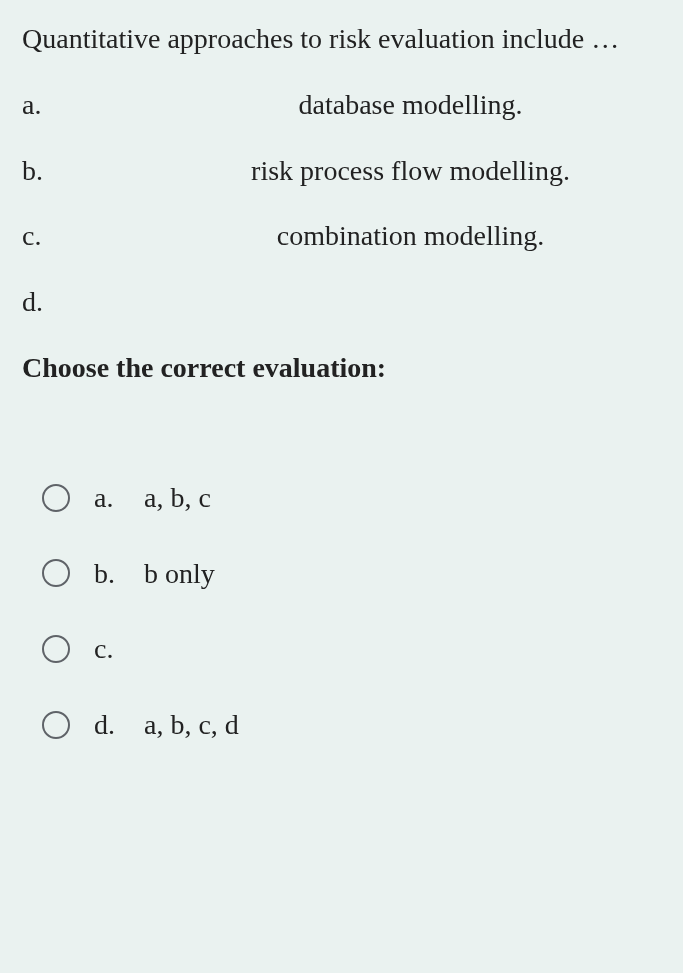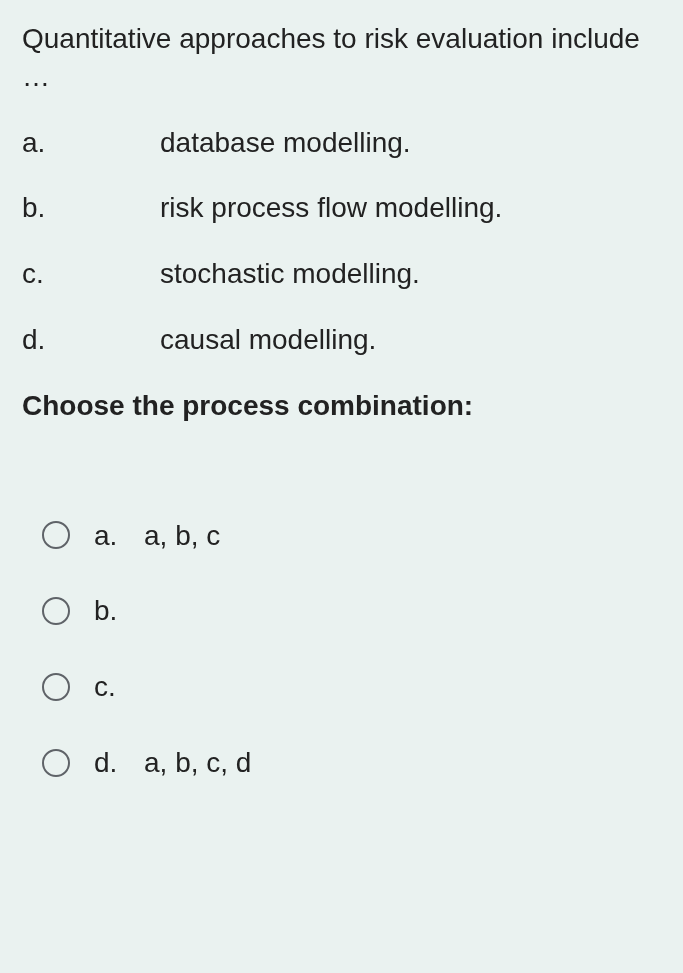--- a/index.html
+++ b/index.html
@@ -1,18 +1,19 @@
 <!DOCTYPE html>
 <html><head>
   <meta charset="utf-8">
   <style>
     * {
       margin: 0;
       padding: 0;
       box-sizing: border-box;
+      font-family: Liberation Serif, serif;
     }
     body {
       background-color: #eaf2f0;
       font-family: Arial, Helvetica, sans-serif;
       color: #222;
       width: 683px;
       height: 973px;
       padding: 20px 22px;
       font-size: 28px;
       line-height: 1.35;
@@ -27,20 +28,21 @@
     .item-row {
       display: flex;
       margin-bottom: 28px;
     }
     .item-label {
       width: 138px;
       flex-shrink: 0;
     }
     .item-text {
       flex: 1;
+      text-align: center;
     }
     .choose-prompt {
       font-weight: 700;
       margin-bottom: 92px;
     }
     .options {
       padding-left: 20px;
     }
     .option-row {
       display: flex;
@@ -74,39 +76,39 @@
   <div class="item-row">
     <div class="item-label">a.</div>
     <div class="item-text">database modelling.</div>
   </div>
   <div class="item-row">
     <div class="item-label">b.</div>
     <div class="item-text">risk process flow modelling.</div>
   </div>
   <div class="item-row">
     <div class="item-label">c.</div>
-    <div class="item-text">stochastic modelling.</div>
+    <div class="item-text">combination modelling.</div>
   </div>
   <div class="item-row">
     <div class="item-label">d.</div>
-    <div class="item-text">causal modelling.</div>
   </div>
 </div>
 
-<div class="choose-prompt">Choose the process combination:</div>
+<div class="choose-prompt">Choose the correct evaluation:</div>
 
 <div class="options">
   <label class="option-row">
     <span class="radio"></span>
     <span class="option-label">a.</span>
     <span class="option-text">a, b, c</span>
   </label>
   <label class="option-row">
     <span class="radio"></span>
     <span class="option-label">b.</span>
+    <span class="option-text">b only</span>
   </label>
   <label class="option-row">
     <span class="radio"></span>
     <span class="option-label">c.</span>
   </label>
   <label class="option-row">
     <span class="radio"></span>
     <span class="option-label">d.</span>
     <span class="option-text">a, b, c, d</span>
   </label>

